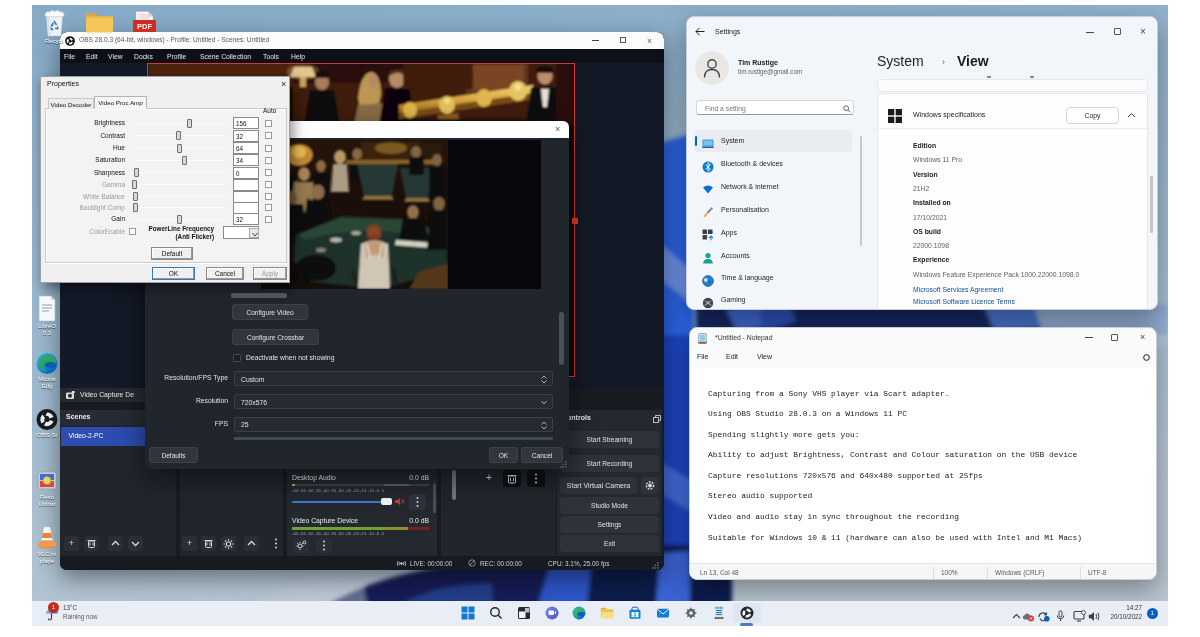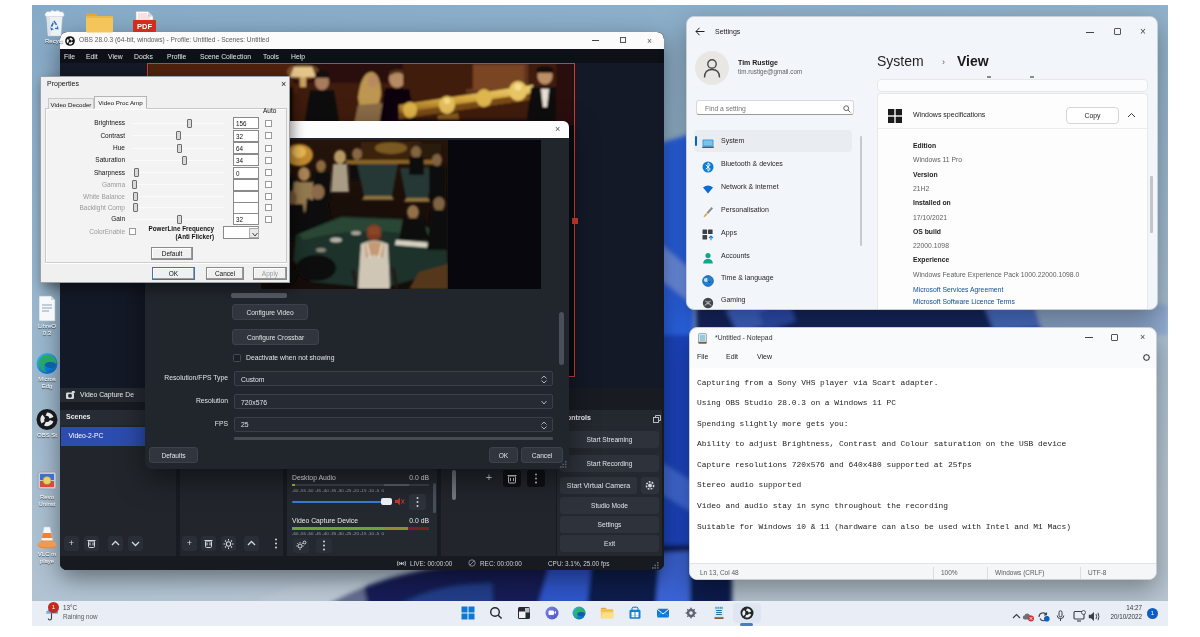--- a/index.html
+++ b/index.html
@@ -634,21 +634,21 @@
  <div class="abs" style="left:7px;top:25px;font-size:7px;color:#222;">File</div>
  <div class="abs" style="left:36px;top:25px;font-size:7px;color:#222;">Edit</div>
  <div class="abs" style="left:67px;top:25px;font-size:7px;color:#222;">View</div>
  <svg class="abs" style="left:452px;top:25px" width="9" height="9" viewBox="0 0 14 14">
           <g fill="#4a4a4a">
             <path d="M7,1 L8,3 L6,3 Z M7,13 L8,11 L6,11 Z M1,7 L3,6 L3,8 Z M13,7 L11,6 L11,8 Z M2.8,2.8 L4.8,3.4 L3.4,4.8 Z M11.2,2.8 L9.2,3.4 L10.6,4.8 Z M2.8,11.2 L3.4,9.2 L4.8,10.6 Z M11.2,11.2 L10.6,9.2 L9.2,10.6 Z"></path>
           </g>
           <circle cx="7" cy="7" r="4.2" fill="none" stroke="#4a4a4a" stroke-width="1.6"></circle>
         </svg>
  <div class="abs" style="left:0;top:40px;width:468px;height:195px;background:#fff;"></div>
- <pre class="abs" style="left:7px;top:49.5px;margin:0;font-family:'Liberation Mono',monospace;font-size:7.9px;line-height:10.3px;color:#222;">Capturing from a Sony VHS player via Scart adapter.
+ <pre class="abs" style="left:7px;top:49.5px;margin:11px;font-family:'Liberation Mono',monospace;font-size:7.9px;line-height:10.3px;color:#222;">Capturing from a Sony VHS player via Scart adapter.
 
 Using OBS Studio 28.0.3 on a Windows 11 PC
 
 Spending slightly more gets you:
 
 Ability to adjust Brightness, Contrast and Colour saturation on the USB device
 
 Capture resolutions 720x576 and 640x480 supported at 25fps
 
 Stereo audio supported

